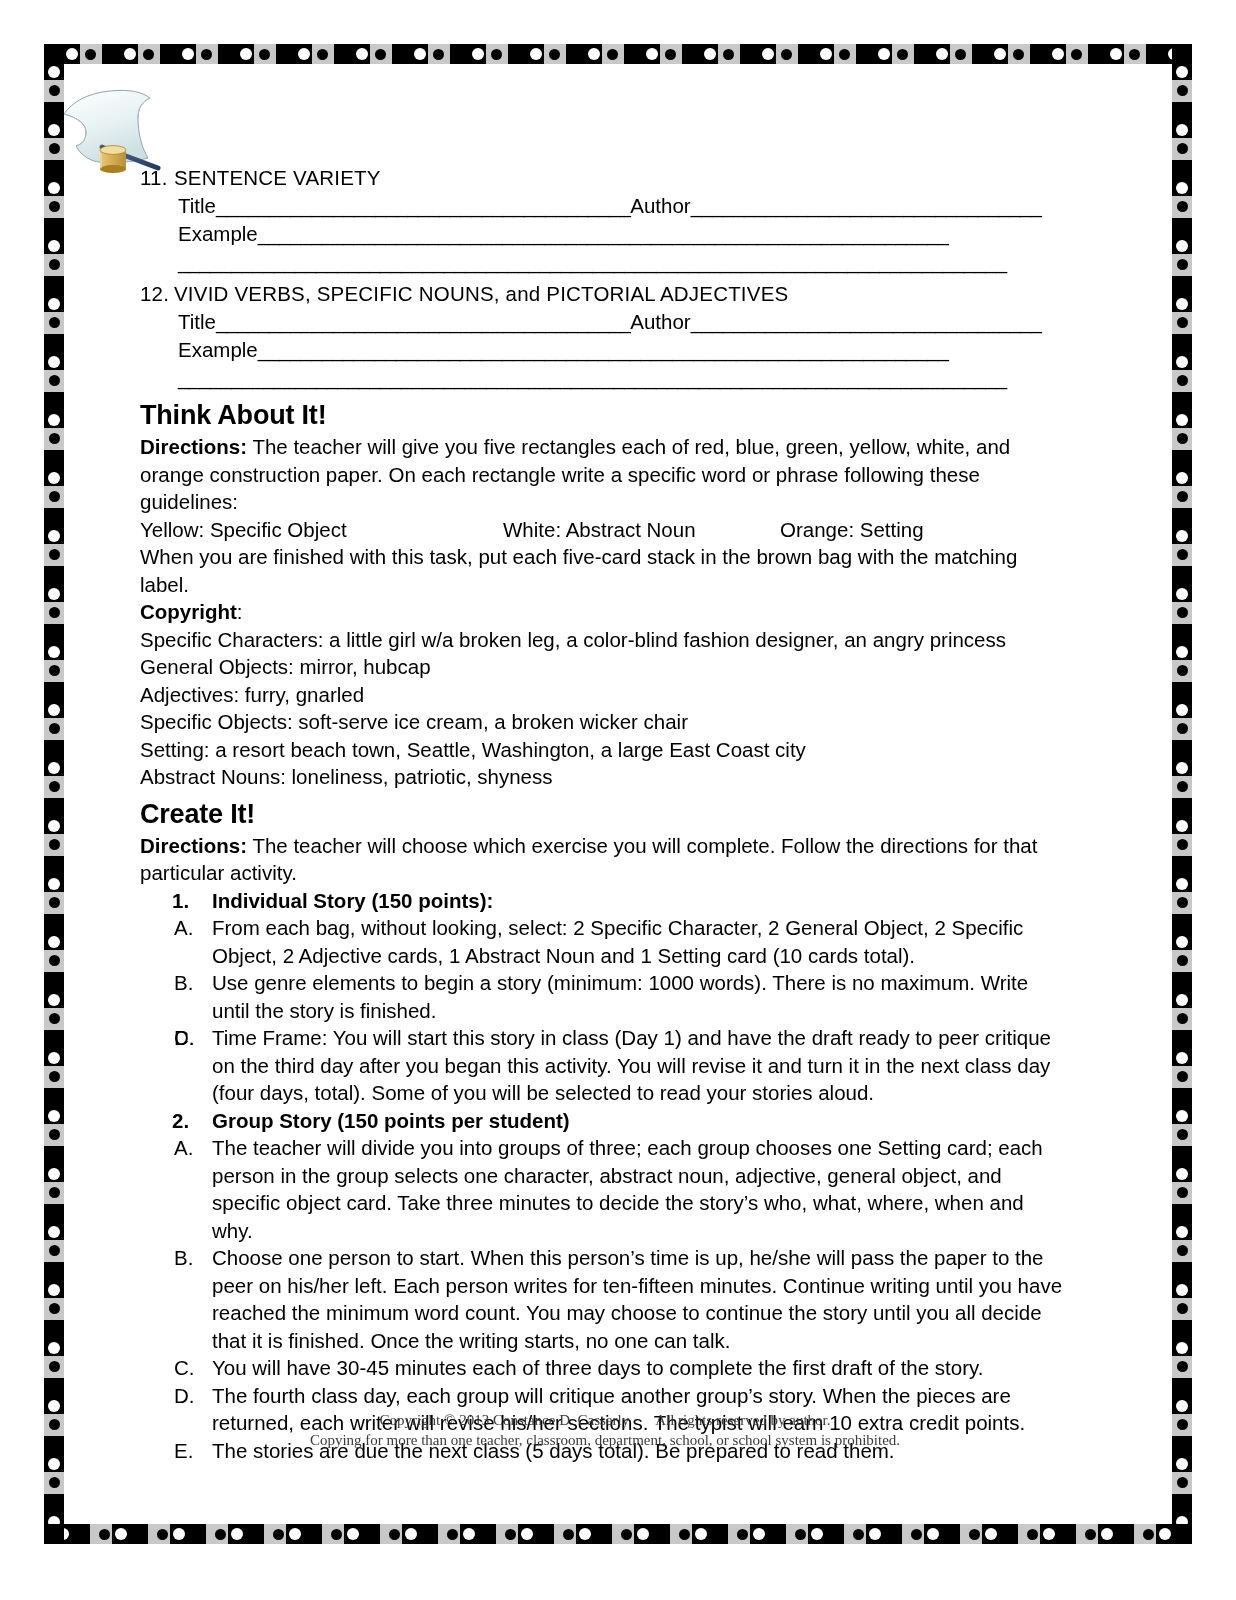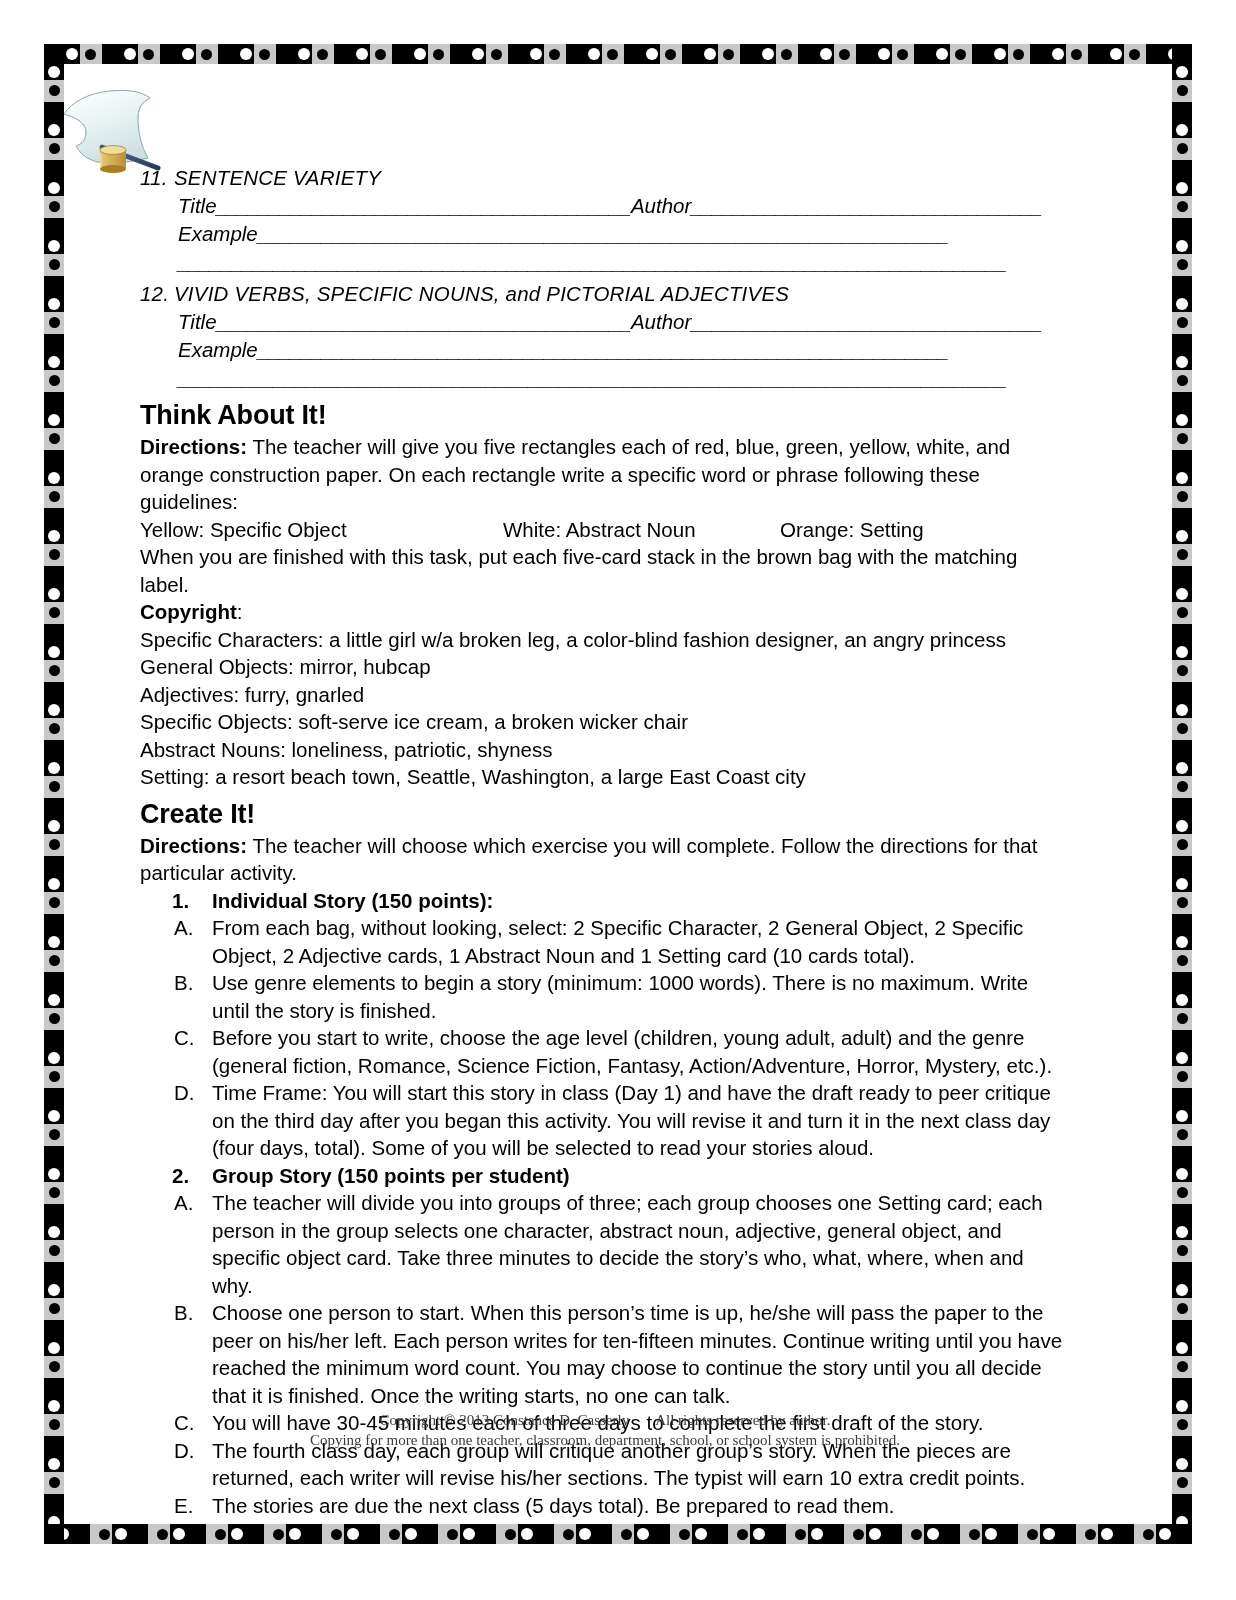--- a/index.html
+++ b/index.html
@@ -82,21 +82,21 @@
 
   
   .content {
     position: absolute;
     left: 140px;
     top: 164px;
     width: 930px;
     color: #000000;
   }
 
-  .form-block { margin-bottom: 4px; font-style: italic; }
+  .form-block { margin-bottom: 4px; }
   .form-head {
     font-size: 20.5px;
     line-height: 28px;
     letter-spacing: 0.2px;
     white-space: nowrap;
   }
   .form-head .num { display: inline-block; min-width: 34px; }
   .form-row {
     font-size: 20.5px;
     line-height: 28px;
@@ -542,31 +542,31 @@
       <span class="c2">White: Abstract Noun</span>
       <span class="c3">Orange: Setting</span>
     </div>
 
     <p class="para">When you are finished with this task, put each five-card stack in the brown bag with the matching label.</p>
     <p class="para"><b>Copyright</b><span>:</span></p>
     <p class="para">Specific Characters: a little girl w/a broken leg, a color-blind fashion designer, an angry princess</p>
     <p class="para">General Objects: mirror, hubcap</p>
     <p class="para">Adjectives: furry, gnarled</p>
     <p class="para">Specific Objects: soft-serve ice cream, a broken wicker chair</p>
+    <p class="para">Setting: a resort beach town, Seattle, Washington, a large East Coast city</p>
     <p class="para">Abstract Nouns: loneliness, patriotic, shyness</p>
-    <p class="para">Setting: a resort beach town, Seattle, Washington, a large East Coast city</p>
 
     <h2 class="section">Create It!</h2>
     <p class="para"><b>Directions:</b><span> The teacher will choose which exercise you will complete. Follow the directions for that particular activity.</span></p>
 
     <ol class="outer">
       <li class="item bold"><span class="marker">1.</span><span>Individual Story (150 points):</span></li>
       <li class="item lettered"><span class="marker">A.</span><span>From each bag, without looking, select: 2 Specific Character, 2 General Object, 2 Specific Object, 2 Adjective cards, 1 Abstract Noun and 1 Setting card (10 cards total).</span></li>
       <li class="item lettered"><span class="marker">B.</span><span>Use genre elements to begin a story (minimum: 1000 words). There is no maximum. Write until the story is finished.</span></li>
-      <li class="item lettered"><span class="marker">C.</span><span>Before you start to write, choose the age level (children, young adult, adult) and the genre (general fiction, Romance, Science Fiction, Fantasy, Action/Adventure, Horror, Mystery, etc.).</span></li>
+      <li class="item lettered"><span class="marker">C.</span></li>
       <li class="item lettered"><span class="marker">D.</span><span>Time Frame: You will start this story in class (Day 1) and have the draft ready to peer critique on the third day after you began this activity. You will revise it and turn it in the next class day (four days, total). Some of you will be selected to read your stories aloud.</span></li>
       <li class="item bold"><span class="marker">2.</span><span>Group Story (150 points per student)</span></li>
       <li class="item lettered"><span class="marker">A.</span><span>The teacher will divide you into groups of three; each group chooses one Setting card; each person in the group selects one character, abstract noun, adjective, general object, and specific object card. Take three minutes to decide the story’s who, what, where, when and why.</span></li>
       <li class="item lettered"><span class="marker">B.</span><span>Choose one person to start. When this person’s time is up, he/she will pass the paper to the peer on his/her left. Each person writes for ten-fifteen minutes. Continue writing until you have reached the minimum word count. You may choose to continue the story until you all decide that it is finished.  Once the writing starts, no one can talk.</span></li>
       <li class="item lettered"><span class="marker">C.</span><span>You will have 30-45 minutes each of three days to complete the first draft of the story.</span></li>
       <li class="item lettered"><span class="marker">D.</span><span>The fourth class day, each group will critique another group’s story.  When the pieces are returned, each writer will revise his/her sections. The typist will earn 10 extra credit points.</span></li>
       <li class="item lettered"><span class="marker">E.</span><span>The stories are due the next class (5 days total). Be prepared to read them.</span></li>
     </ol>
 
     <div class="footer">

